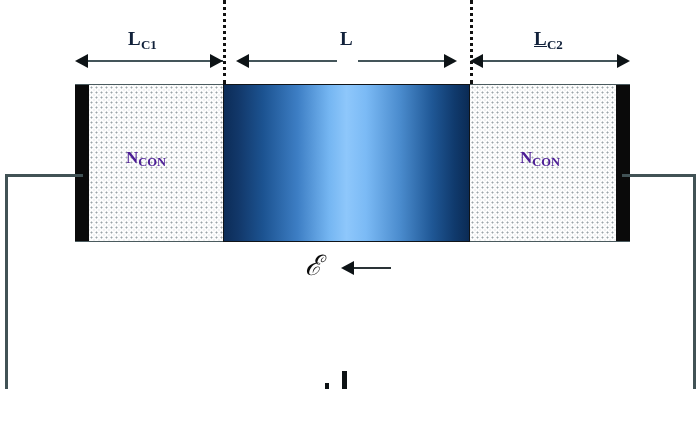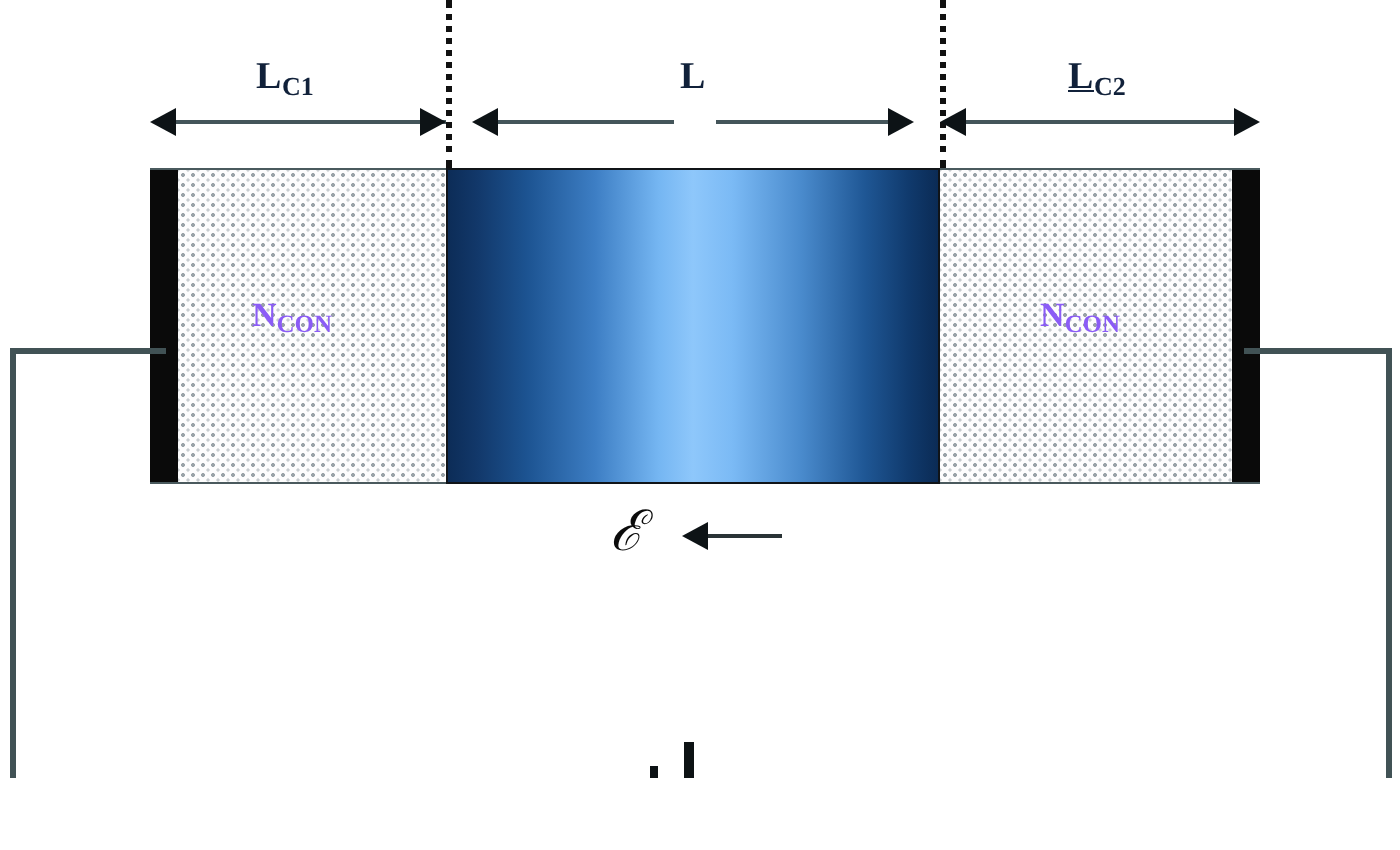--- a/index.html
+++ b/index.html
@@ -115,21 +115,21 @@
     vertical-align: -0.28em;
     letter-spacing: 0px;
   }
 
   
   .ncon {
     position: absolute;
     font-family: "Liberation Serif", serif;
     font-weight: bold;
     font-size: 17px;
-    color: #8b5cf6;
+    color: #4c1d95;
     white-space: nowrap;
   }
   .ncon .sub {
     font-size: 12.5px;
     vertical-align: -0.25em;
   }
 
   
   .fieldsym {
     position: absolute;

